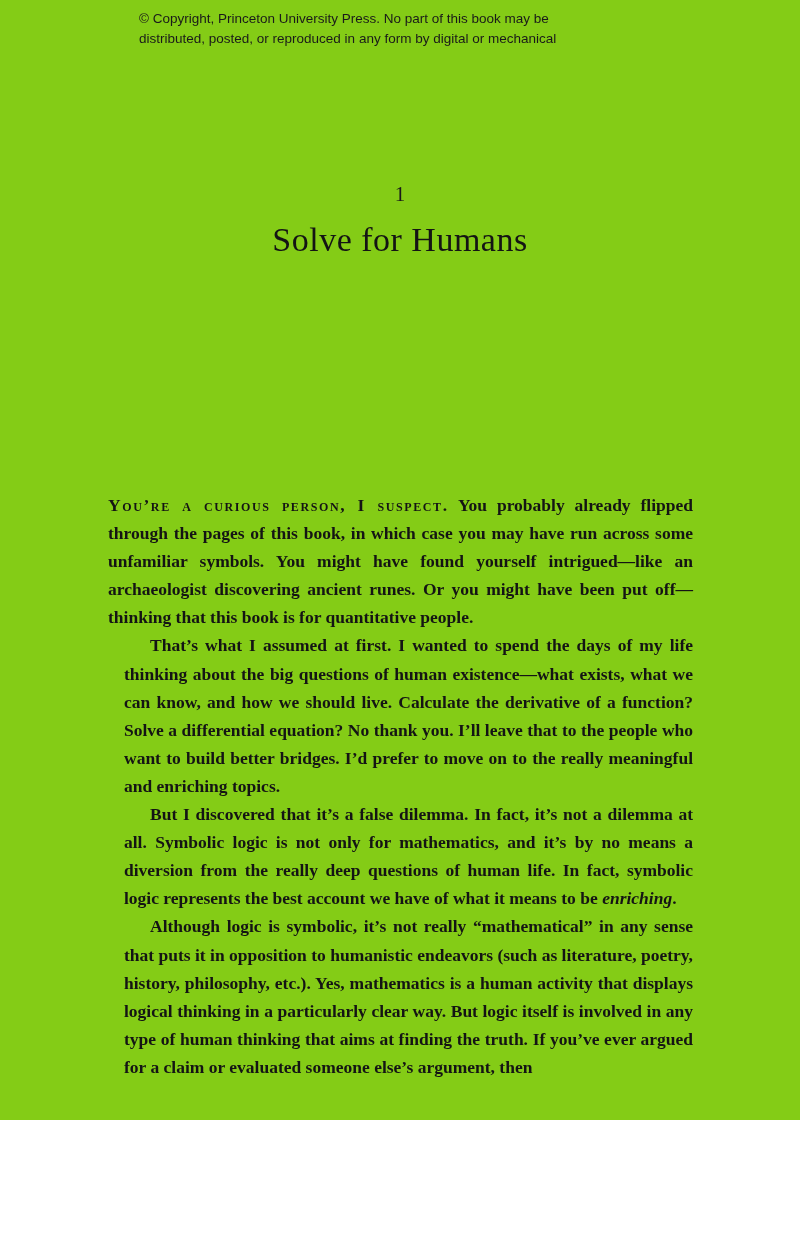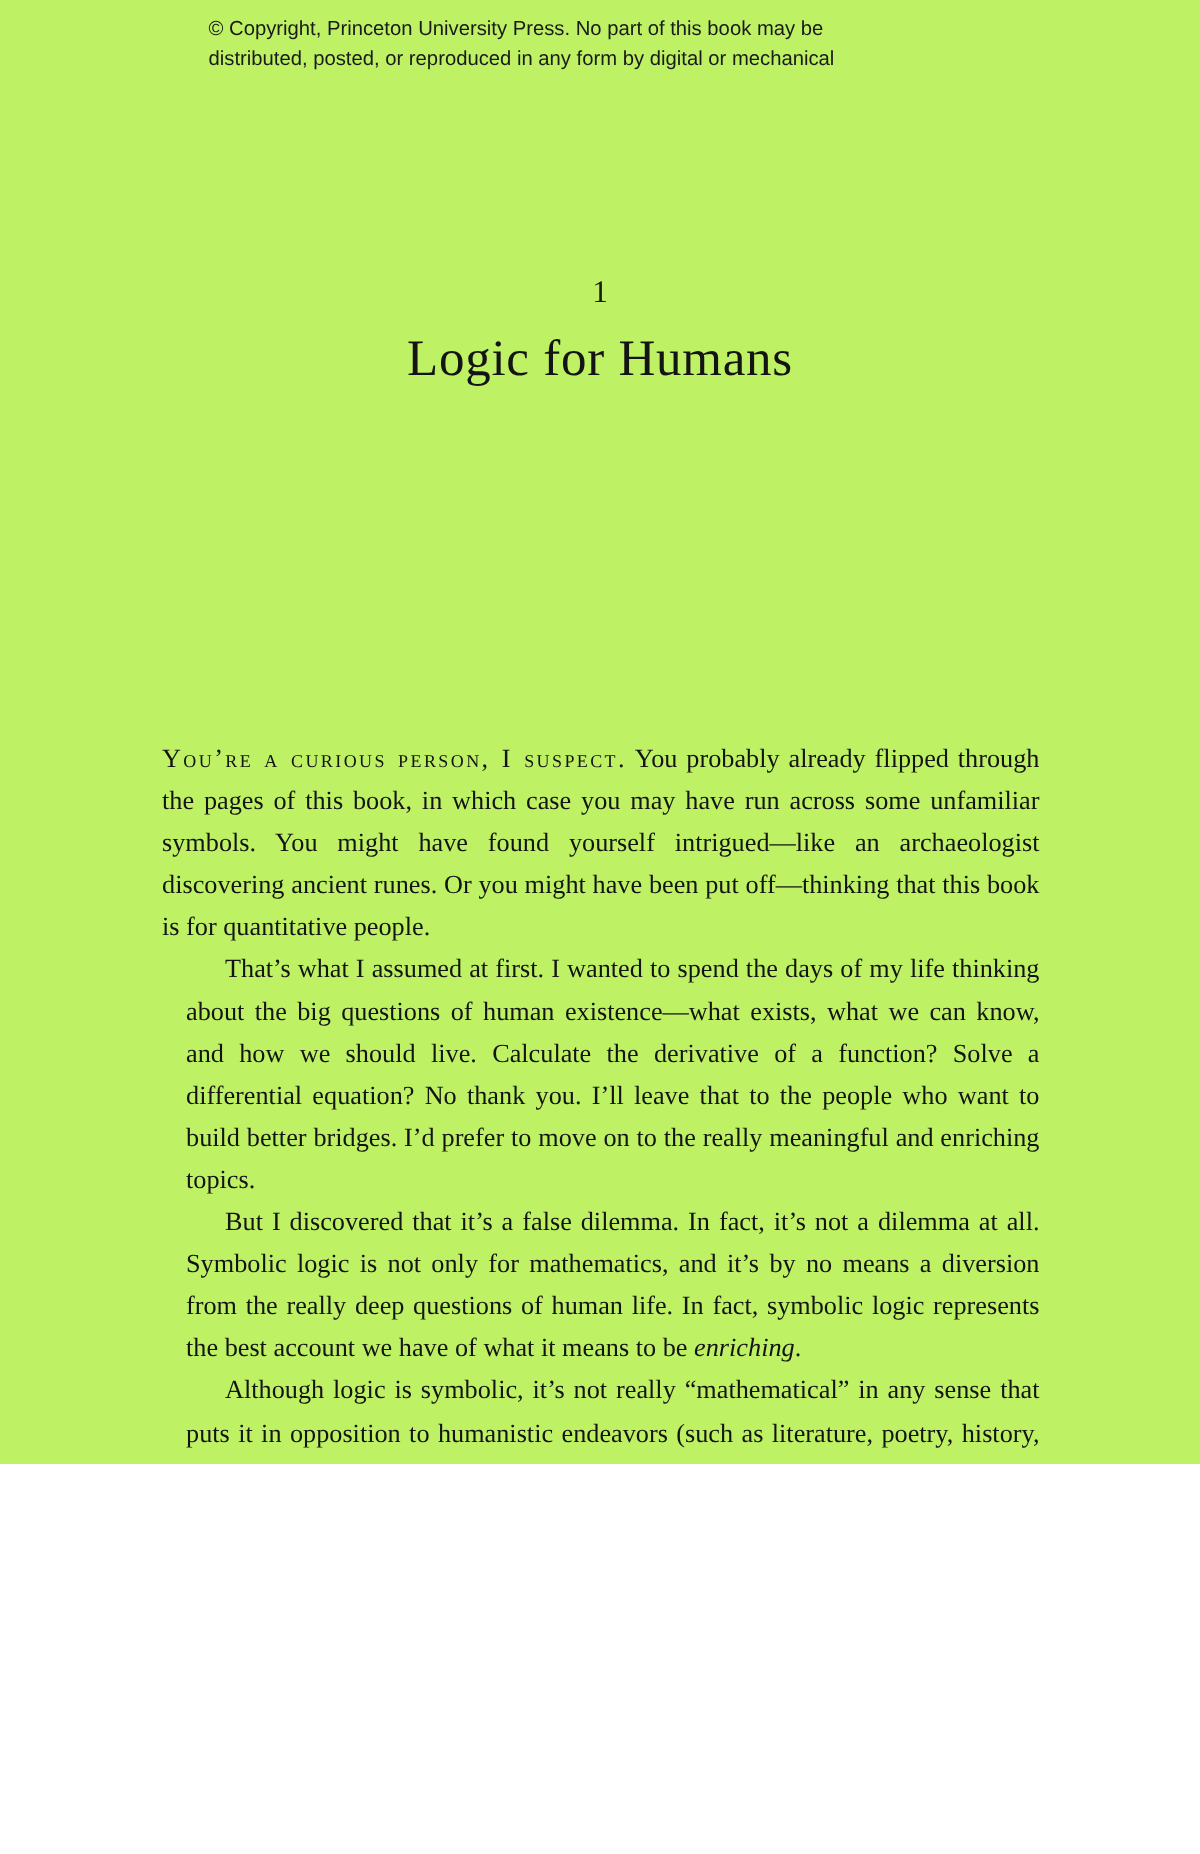--- a/index.html
+++ b/index.html
@@ -4,22 +4,22 @@
 <style>
   * { margin: 0; padding: 0; box-sizing: border-box; }
   html, body { background: #ffffff; }
   body {
     width: 800px; height: 1236px;
     font-family: "Liberation Serif", serif;
     color: #141414;
   }
   .page {
     position: relative;
-    width: 800px; height: 976px;
-    background: #bef264;
+    width: 800px; height: 1120px;
+    background: #84cc16;
     overflow: hidden;
   }
   .copyright {
     position: absolute;
     left: 139px; top: 9px; width: 540px;
     font-family: "Liberation Sans", sans-serif;
     font-size: 13.5px; line-height: 20px;
     color: #1a1a1a;
   }
   .chapter-number {
@@ -37,21 +37,21 @@
     letter-spacing: 0.5px;
     color: #141414;
   }
   .body-text {
     position: absolute;
     left: 108px; top: 491px; width: 585px;
     font-size: 17.5px; line-height: 28.1px;
     text-align: justify;
     color: #141414;
   }
-  .para { margin: 0; }
+  .para { margin: 0; font-weight: bold; }
   .para.indent { text-indent: 26px; margin-left: 16px; }
   .smallcaps {
     font-variant: small-caps;
     letter-spacing: 1.6px;
   }
   .italic { font-style: italic; }
   .page-number {
     position: absolute;
     top: 1150px; left: 0; width: 100%;
     text-align: center;
@@ -72,21 +72,21 @@
 
 <div class="page">
 
   <div class="copyright">
     <div>© Copyright, Princeton University Press. No part of this book may be</div>
     <div>distributed, posted, or reproduced in any form by digital or mechanical</div>
   </div>
 
   <div class="chapter-number">1</div>
 
-  <div class="chapter-title">Logic for Humans</div>
+  <div class="chapter-title">Solve for Humans</div>
 
   <div class="body-text">
       <p class="para"><span class="smallcaps">You’re a curious person, I suspect.</span><span> You probably already flipped through the pages of this book, in which case you may have run across some unfamiliar symbols. You might have found yourself intrigued—like an archaeologist discovering ancient runes. Or you might have been put off—thinking that this book is for quantitative people.</span></p>
       <p class="para indent"><span>That’s what I assumed at first. I wanted to spend the days of my life thinking about the big questions of human existence—what exists, what we can know, and how we should live. Calculate the derivative of a function? Solve a differential equation? No thank you. I’ll leave that to the people who want to build better bridges. I’d prefer to move on to the really meaningful and enriching topics.</span></p>
       <p class="para indent"><span>But I discovered that it’s a false dilemma. In fact, it’s not a dilemma at all. Symbolic logic is not only for mathematics, and it’s by no means a diversion from the really deep questions of human life. In fact, symbolic logic represents the best account we have of what it means to be </span><span class="italic">enriching</span><span>.</span></p>
       <p class="para indent"><span>Although logic is symbolic, it’s not really “mathematical” in any sense that puts it in opposition to humanistic endeavors (such as literature, poetry, history, philosophy, etc.). Yes, mathematics is a human activity that displays logical thinking in a particularly clear way. But logic itself is involved in any type of human thinking that aims at finding the truth. If you’ve ever argued for a claim or evaluated someone else’s argument, then</span></p>
     </div>
 
   <div class="page-number">1</div>
 

